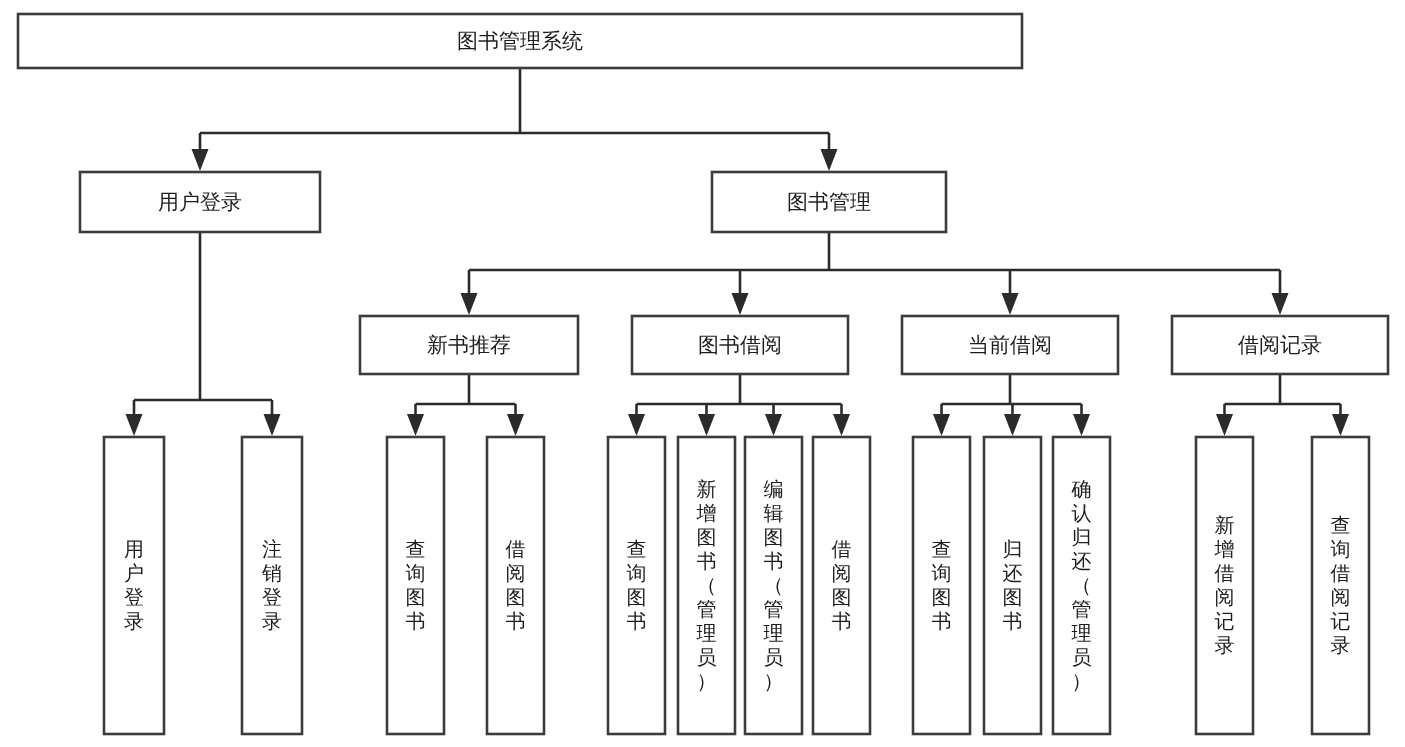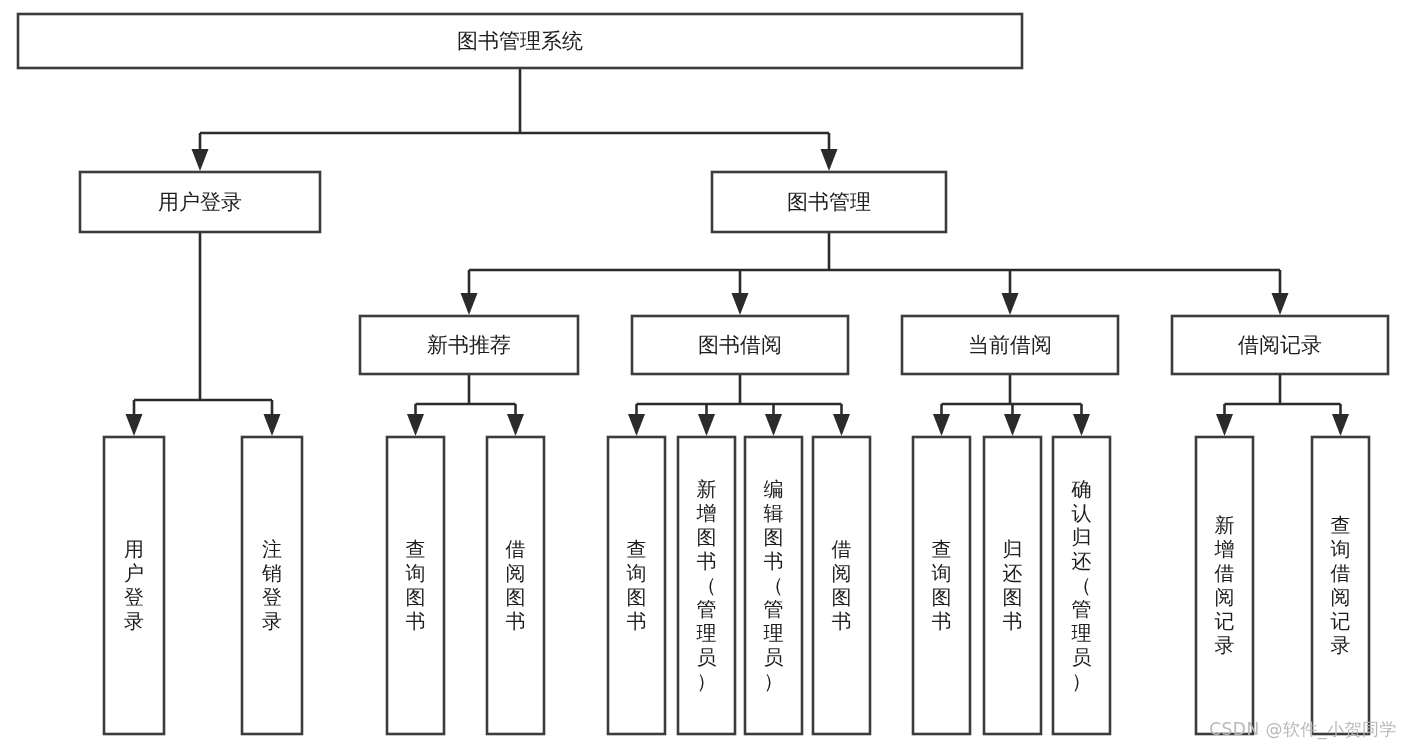--- a/index.html
+++ b/index.html
@@ -217,14 +217,13 @@
         <g>
           <rect x="1196" y="437" width="57" height="297" class="node-box"></rect>
           <text x="1224.5" y="532.22" class="node-label-vertical" font-size="20"><tspan x="1224.5" dy="0">新</tspan><tspan x="1224.5" dy="24">增</tspan><tspan x="1224.5" dy="24">借</tspan><tspan x="1224.5" dy="24">阅</tspan><tspan x="1224.5" dy="24">记</tspan><tspan x="1224.5" dy="24">录</tspan></text>
         </g>
         <g>
           <rect x="1312" y="437" width="57" height="297" class="node-box"></rect>
           <text x="1340.5" y="532.22" class="node-label-vertical" font-size="20"><tspan x="1340.5" dy="0">查</tspan><tspan x="1340.5" dy="24">询</tspan><tspan x="1340.5" dy="24">借</tspan><tspan x="1340.5" dy="24">阅</tspan><tspan x="1340.5" dy="24">记</tspan><tspan x="1340.5" dy="24">录</tspan></text>
         </g>
       </g>
   </svg>
-  <div class="watermark">CSDN @软件_小贺同学</div>
 </div>
 
 </body></html>

